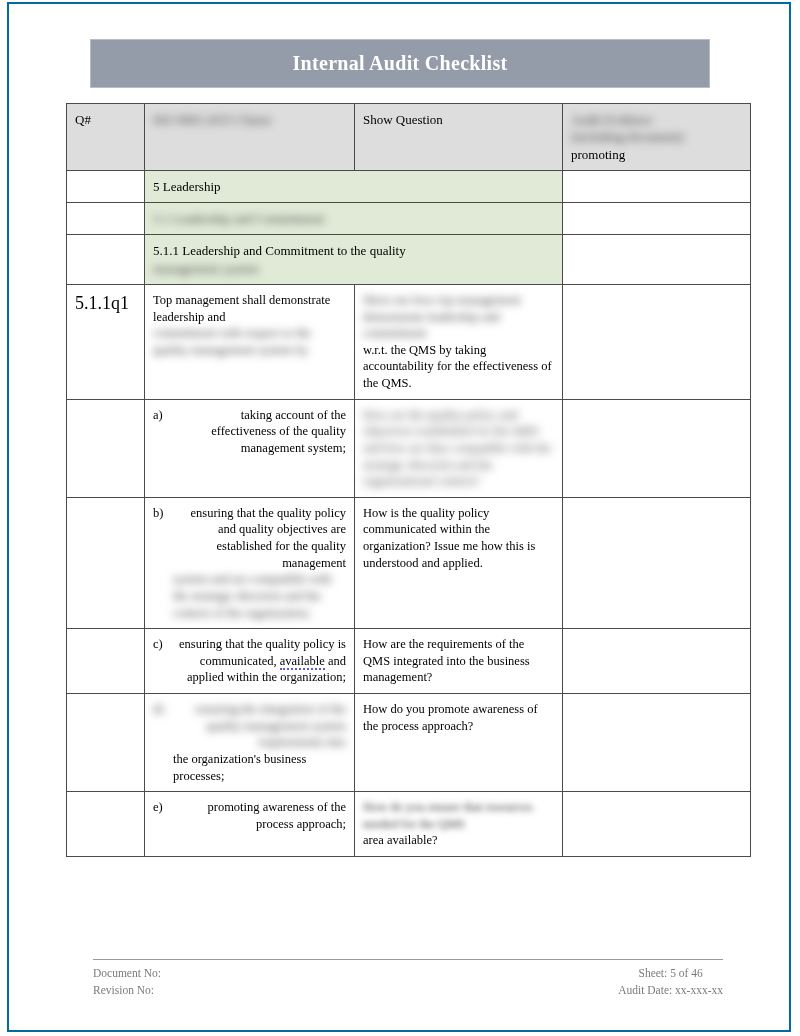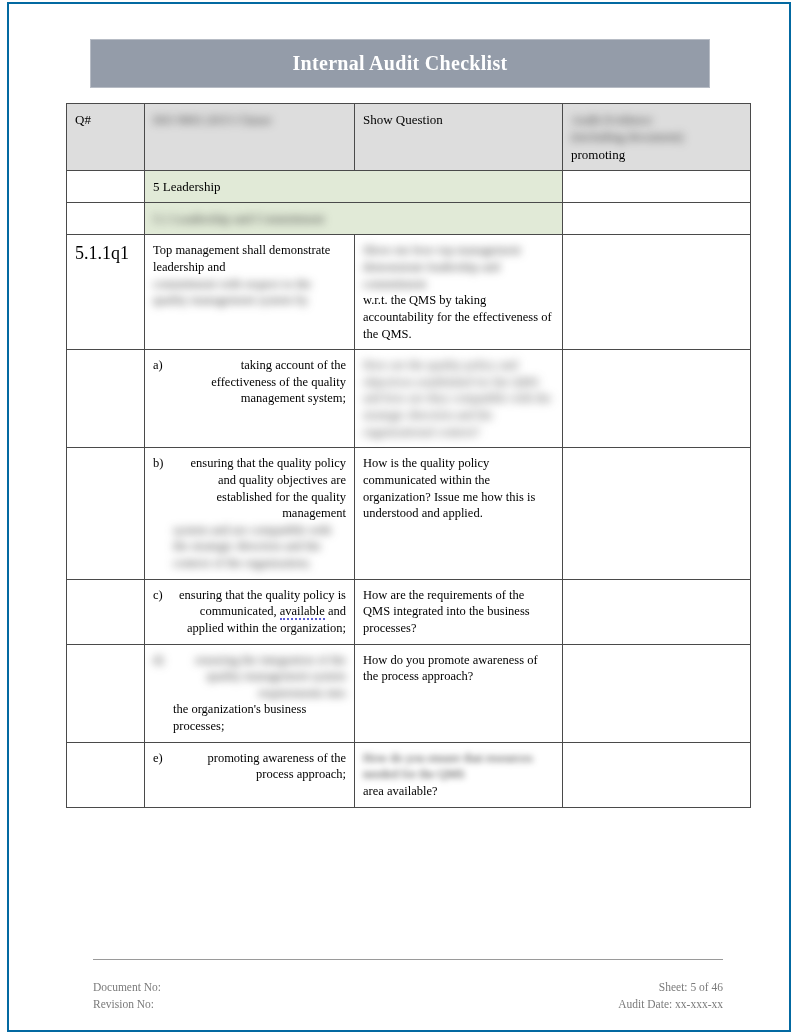--- a/index.html
+++ b/index.html
@@ -133,29 +133,29 @@
     user-select: none;
   }
 
   
   .footer {
     position: absolute;
     left: 84px;
     top: 955px;
     width: 630px;
     border-top: 1px solid #9a9a9a;
-    padding-top: 19px;
+    padding-top: 5px;
     color: #7a7a7a;
     font-size: 11.5px;
     display: flex;
     justify-content: space-between;
     line-height: 1.45;
   }
   .footer .left  { text-align: left; }
-  .footer .right { text-align: right; }
+  .footer .right { text-align: center; }
 </style>
 </head>
 <body>
 
 <div class="page">
  <div class="page-inner">
 
   <div class="title-banner">
     <span class="title-text">Internal Audit Checklist</span>
   </div>
@@ -192,20 +192,28 @@
       </tr>
 
       <tr>
         <td class="green-blank">&nbsp;</td>
         <td class="green-cell" colspan="2">
           <span class="blur">5.1 Leadership and Commitment</span>
         </td>
         <td>&nbsp;</td>
       </tr>
 
+      <tr>
+        <td class="green-blank">&nbsp;</td>
+        <td class="green-cell" colspan="2">
+          <div>5.1.1 Leadership and Commitment to the quality</div>
+          <div class="blur">management system</div>
+        </td>
+        <td>&nbsp;</td>
+      </tr>
 
       <tr>
         <td class="qid">5.1.1q1</td>
         <td>
           <div>Top management shall demonstrate leadership and</div>
           <div class="blur">commitment with respect to the quality management system by</div>
         </td>
         <td>
           <div class="blur">Show me how top management demonstrate leadership and commitment</div>
           <div>w.r.t. the QMS by taking accountability for the effectiveness of the QMS.</div>
@@ -244,21 +252,21 @@
 
       <tr>
         <td class="qid"></td>
         <td>
           <div class="li">
             <span class="mark">c)</span>
             <span class="txt"><span>ensuring that the quality policy is communicated,</span> <span class="spell-underline">available</span><span> and applied within the organization;</span></span>
           </div>
         </td>
         <td>
-          <div>How are the requirements of the QMS integrated into the business processes?</div>
+          <div>How are the requirements of the QMS integrated into the business management?</div>
         </td>
         <td></td>
       </tr>
 
       <tr>
         <td class="qid"></td>
         <td>
           <div class="li">
             <span class="mark blur">d)</span>
             <span class="txt blur">ensuring the integration of the quality management system requirements into</span>

